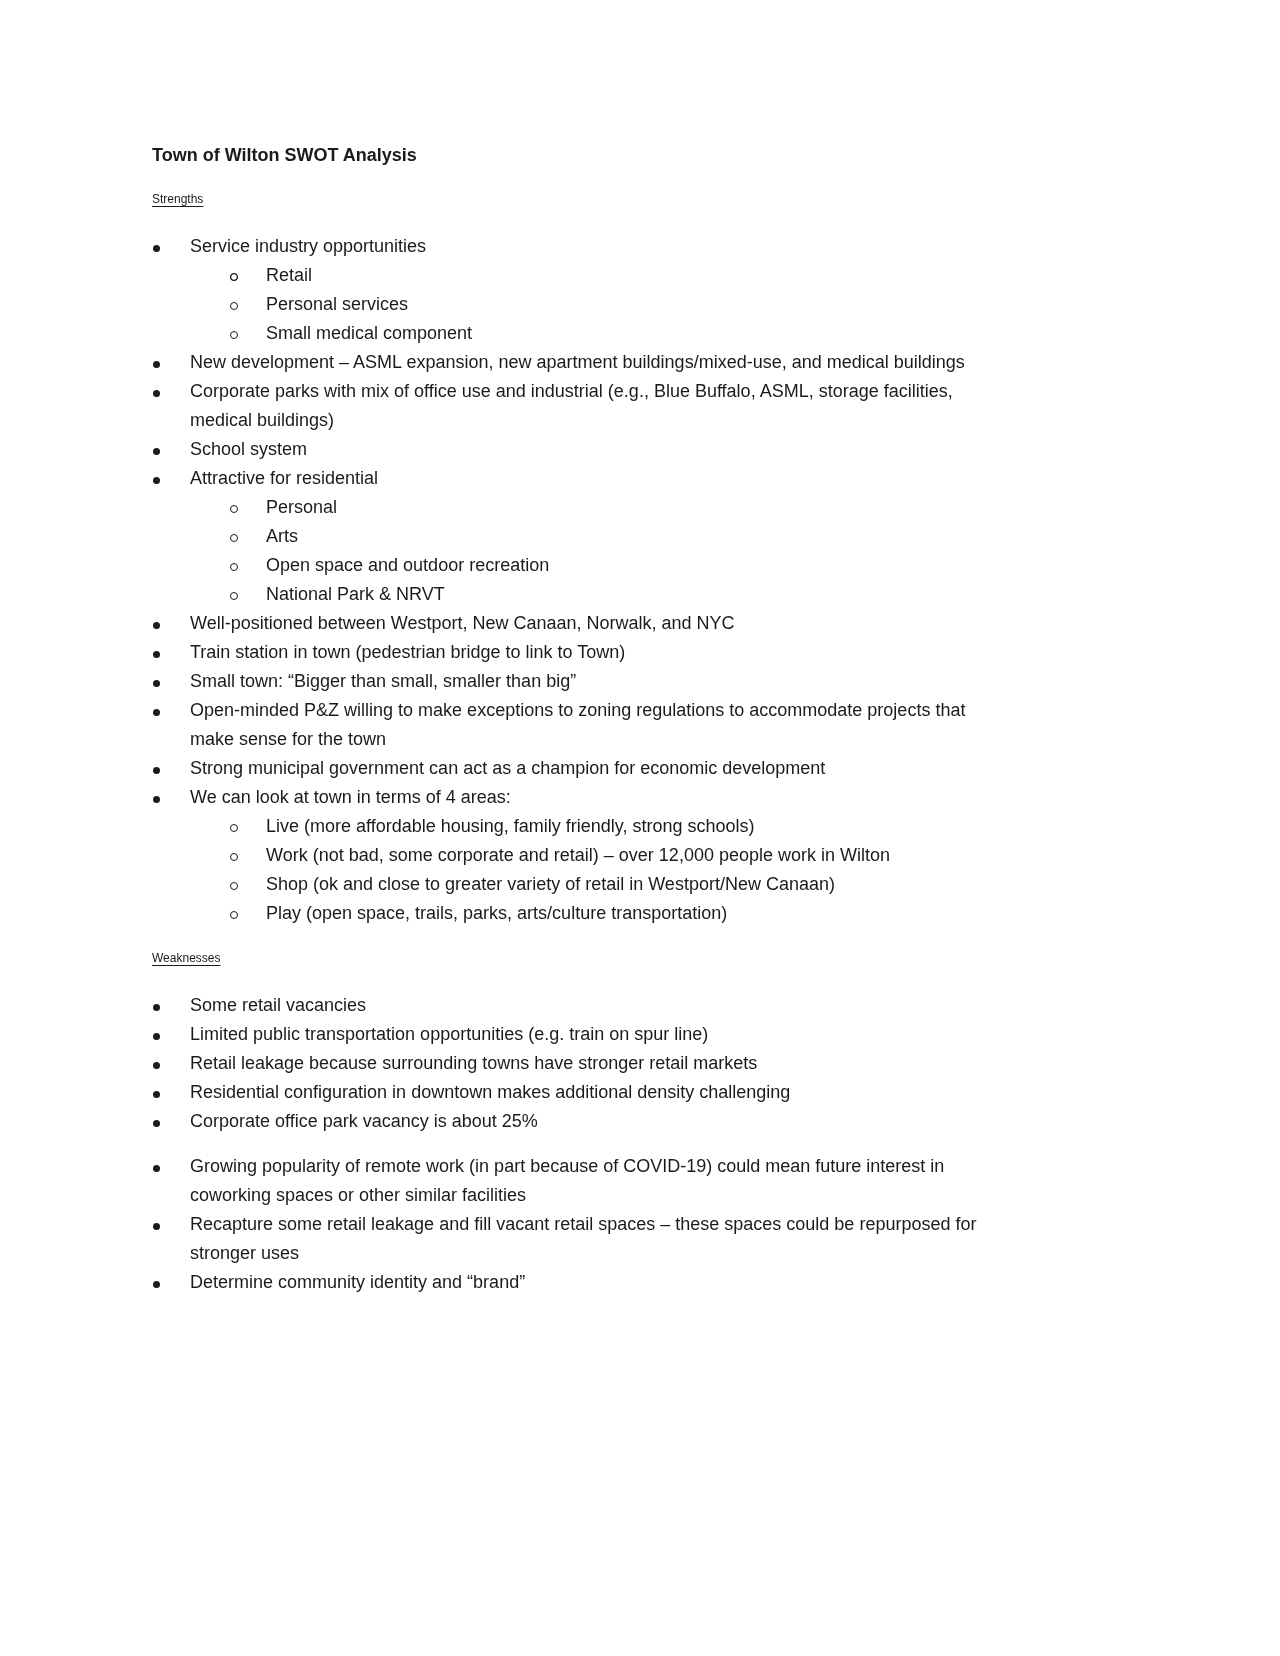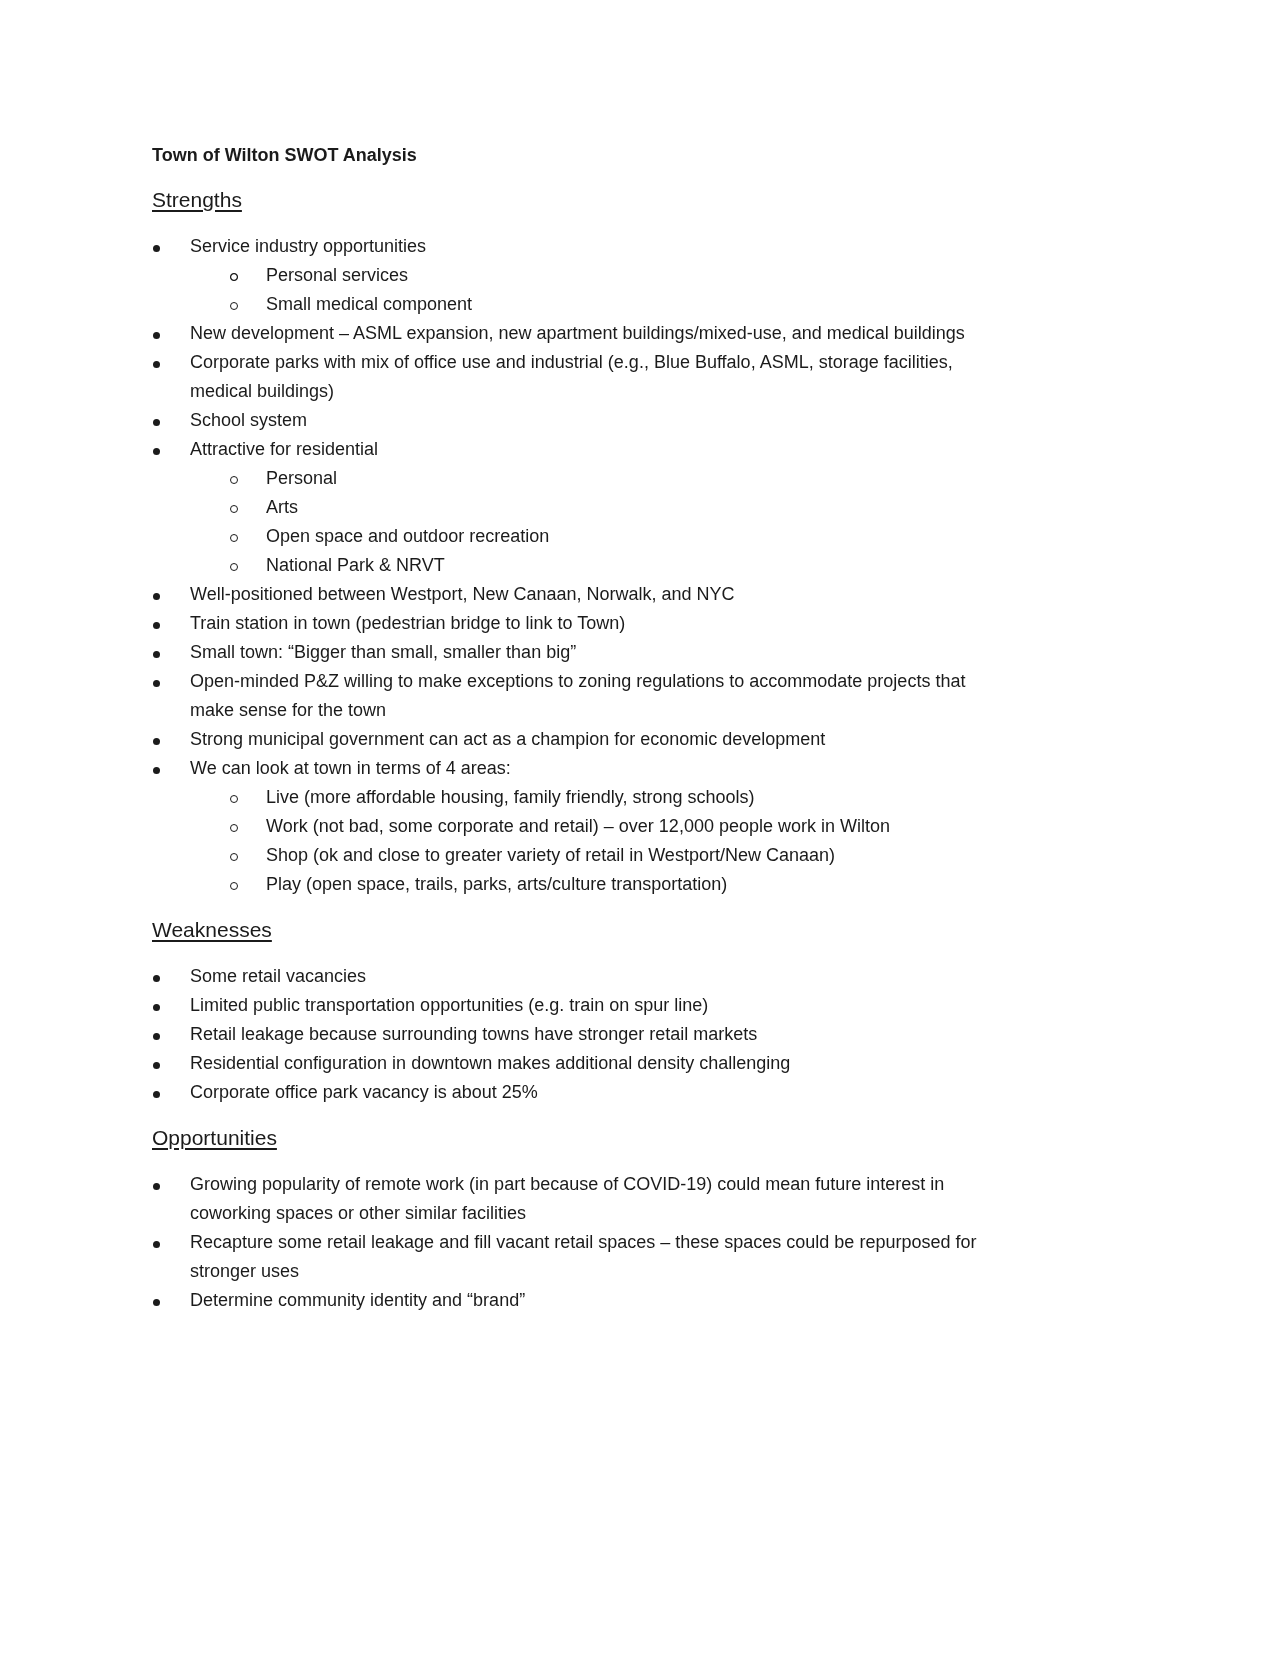--- a/index.html
+++ b/index.html
@@ -25,21 +25,21 @@
     font-size: 18px;
     line-height: 29px;
   }
   .doc-title {
     font-size: 18px;
     font-weight: bold;
     margin: 0 0 15px 0;
     line-height: 29px;
   }
   .section-heading {
-    font-size: 21px;
+    font-size: 12px;
     font-weight: normal;
     text-decoration: underline;
     text-underline-offset: 3px;
     margin: 0 0 18px 0;
     line-height: 29px;
   }
   .section {
     margin: 0 0 16px 0;
   }
   ul.level1, ul.level2 {
@@ -90,20 +90,21 @@
   <h1 class="doc-title">Town of Wilton SWOT Analysis</h1>
 
   <div class="section">
     <h2 class="section-heading">Strengths</h2>
     <ul class="level1">
       <li class="li1">
         <span class="marker-dot"></span>
         <span class="txt">Service industry opportunities</span>
         <ul class="level2">
           <li class="li2"><span class="marker-circle"></span></li>
+          <li class="li2"><span class="marker-circle"></span><span class="txt">Retail</span></li>
           <li class="li2"><span class="marker-circle"></span><span class="txt">Personal services</span></li>
           <li class="li2"><span class="marker-circle"></span><span class="txt">Small medical component</span></li>
         </ul>
       </li>
       <li class="li1">
         <span class="marker-dot"></span>
         <span class="txt">New development – ASML expansion, new apartment buildings/mixed-use, and medical buildings</span>
       </li>
       <li class="li1">
         <span class="marker-dot"></span>
@@ -178,21 +179,20 @@
         <span class="txt">Residential configuration in downtown makes additional density challenging</span>
       </li>
       <li class="li1">
         <span class="marker-dot"></span>
         <span class="txt">Corporate office park vacancy is about 25%</span>
       </li>
     </ul>
   </div>
 
   <div class="section">
-    <h2 class="section-heading">Opportunities</h2>
     <ul class="level1">
       <li class="li1">
         <span class="marker-dot"></span>
         <span class="txt">Growing popularity of remote work (in part because of COVID-19) could mean future interest in
 coworking spaces or other similar facilities</span>
       </li>
       <li class="li1">
         <span class="marker-dot"></span>
         <span class="txt">Recapture some retail leakage and fill vacant retail spaces – these spaces could be repurposed for
 stronger uses</span>

